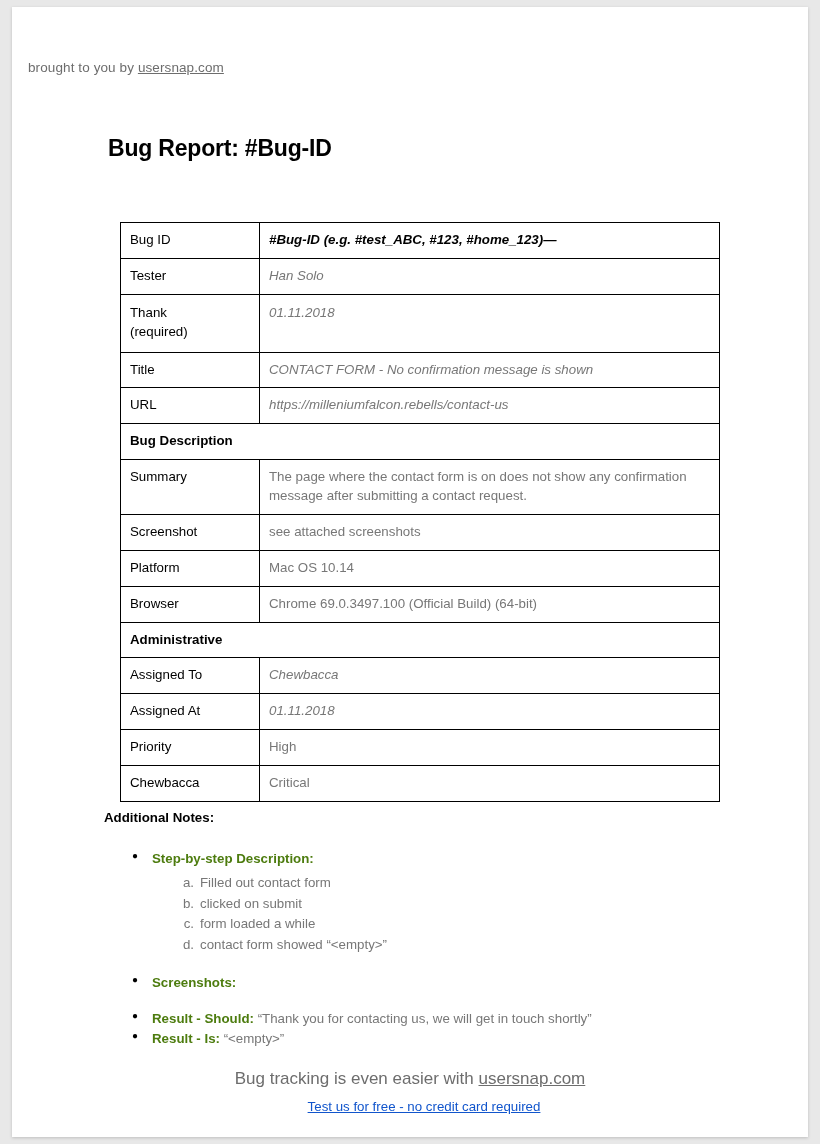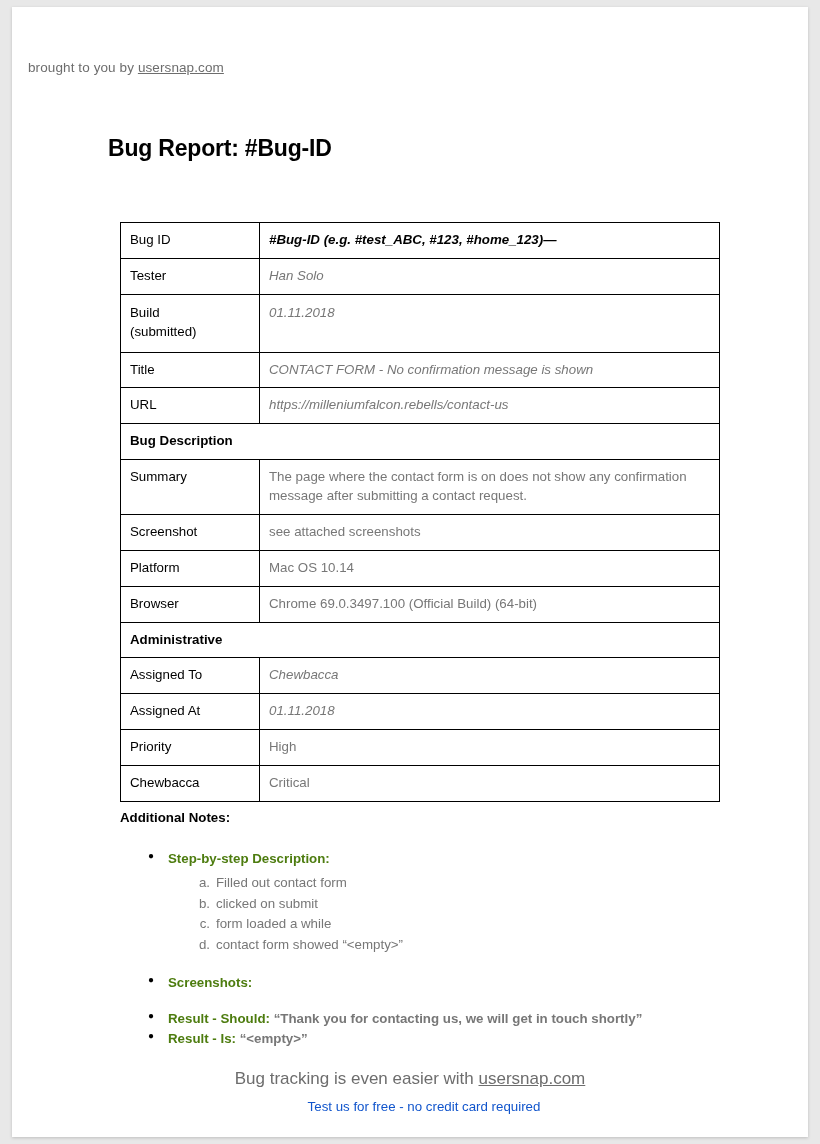--- a/index.html
+++ b/index.html
@@ -96,21 +96,21 @@
   }
   .row-tall td {
     padding-top: 9px;
     padding-bottom: 10px;
   }
 
   
   .notes {
     position: absolute;
     top: 803px;
-    left: 108px;
+    left: 92px;
     width: 600px;
   }
   .notes-heading {
     font-size: 13.3px;
     font-weight: bold;
     color: #000000;
   }
   .bullet-list {
     list-style: none;
     margin: 24px 0 0 0;
@@ -130,21 +130,20 @@
     top: -1px;
     font-size: 10px;
     color: #000000;
   }
   .bullet-item .strong-label {
     font-weight: bold;
     color: #4d7c0f;
   }
   .bullet-item .grey-text {
     color: #777777;
-    font-weight: bold;
   }
   .sub-list {
     list-style: none;
     margin: 4px 0 0 0;
     padding: 0;
   }
   .sub-item {
     position: relative;
     padding-left: 48px;
     font-size: 13.3px;
@@ -183,20 +182,21 @@
     text-decoration: underline;
     cursor: pointer;
   }
   .footer-line-2 {
     margin-top: 5px;
     font-size: 13.3px;
     line-height: 1.55;
   }
   .footer-line-2 .link-blue {
     color: #1155cc;
+    text-decoration: underline;
     cursor: pointer;
     margin-left: 28px;
   }
 </style>
 </head>
 <body>
 
 <div class="page-sheet">
   <div class="page-inner">
 
@@ -213,21 +213,21 @@
           <td class="label-cell">Bug ID</td>
           <td class="value-cell bold-italic">#Bug-ID (e.g. #test_ABC, #123, #home_123)—</td>
         </tr>
 
         <tr>
           <td class="label-cell">Tester</td>
           <td class="value-cell italic">Han Solo</td>
         </tr>
 
         <tr class="row-tall">
-          <td class="label-cell"><span>Build</span><br><span>(submitted)</span></td>
+          <td class="label-cell"><span>Thank</span><br><span>(required)</span></td>
           <td class="value-cell italic">01.11.2018</td>
         </tr>
 
         <tr>
           <td class="label-cell">Title</td>
           <td class="value-cell italic">CONTACT FORM - No confirmation message is shown</td>
         </tr>
 
         <tr>
           <td class="label-cell">URL</td>

